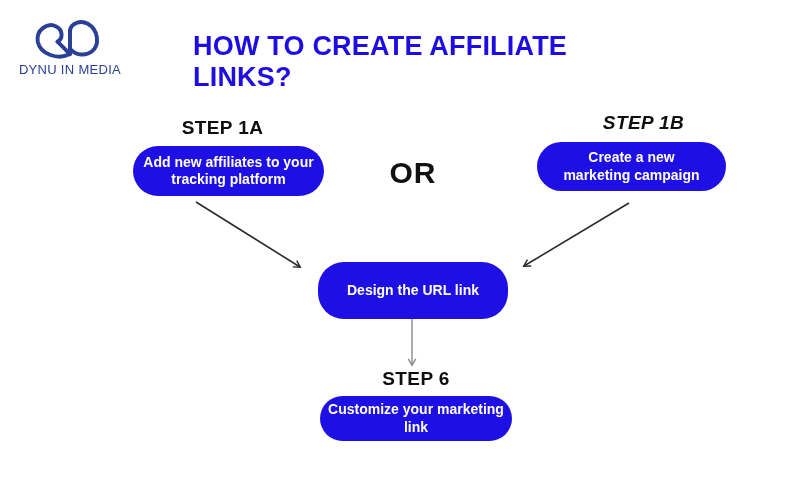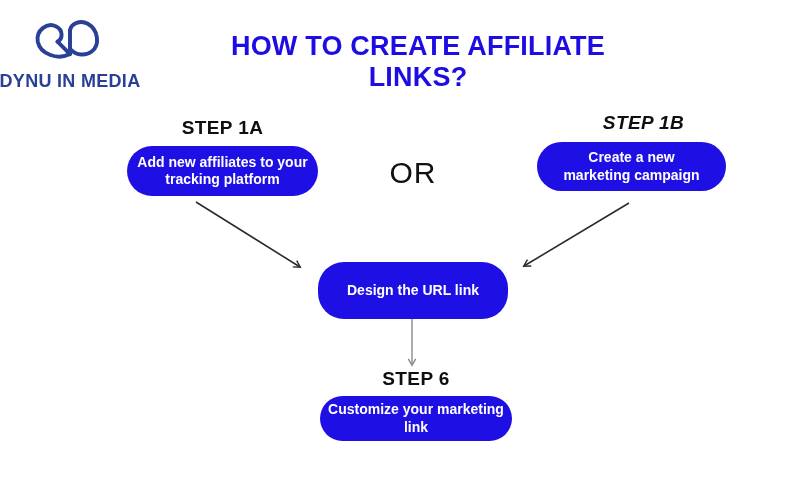--- a/index.html
+++ b/index.html
@@ -19,51 +19,51 @@
   }
   .arrows{position:absolute;left:0;top:0;width:800px;height:484px;pointer-events:none;}
   .arrow-dark{stroke:var(--arrow-dark);stroke-width:1.6;fill:none;}
   .arrow-gray{stroke:var(--arrow-gray);stroke-width:1.4;fill:none;}
   .ah-dark{stroke:var(--arrow-dark);fill:none;stroke-width:1.4;}
   .ah-gray{stroke:var(--arrow-gray);fill:none;stroke-width:1.4;}
 
   .logo{position:absolute;left:14px;top:12px;width:112px;display:flex;flex-direction:column;align-items:center;}
   .logo-mark{width:82px;height:50px;}
   .logo-mark path{stroke:var(--logo-color);fill:none;stroke-width:6;stroke-linecap:round;stroke-linejoin:round;}
-  .logo-text{margin-top:9px;font-size:18px;font-weight:700;letter-spacing:.3px;color:var(--logo-color);white-space:nowrap;}
+  .logo-text{margin-top:0;font-size:13px;font-weight:400;letter-spacing:.3px;color:var(--logo-color);white-space:nowrap;}
 
   .title{
-    position:absolute;left:193px;top:31px;width:450px;text-align:center;
+    position:absolute;left:193px;top:31px;width:450px;text-align:left;
     font-size:27px;font-weight:800;letter-spacing:.2px;color:var(--title-color);
   }
 
   .step-label{
     position:absolute;text-align:center;font-size:19px;font-weight:800;
     letter-spacing:.4px;color:var(--label-color);
   }
   .l1a{left:127px;top:117px;width:191px;}
   .l1b{left:549px;top:112px;width:189px;font-style:italic;}
   .l2{left:318px;top:231px;width:190px;}
   .l3{left:320px;top:368px;width:192px;}
 
   .pill{
     position:absolute;background:var(--pill-bg);border-radius:26px;
     display:flex;align-items:center;justify-content:center;text-align:center;
     color:var(--pill-text);font-size:14px;font-weight:700;line-height:1.25;
   }
-  .p1a{left:127px;top:146px;width:191px;height:50px;justify-content:center;}
+  .p1a{left:133px;top:146px;width:191px;height:50px;justify-content:center;}
   .p1a span{max-width:180px;}
   .p1b{left:537px;top:142px;width:189px;height:49px;align-items:center;}
   .p1b span{max-width:148px;}
   .p2{left:318px;top:262px;width:190px;height:57px;}
   .p3{left:320px;top:396px;width:192px;height:45px;}
 
   .or{
     position:absolute;left:380px;top:156px;width:66px;text-align:center;
-    font-size:30px;font-weight:400;color:#111111;letter-spacing:1px;
+    font-size:30px;font-weight:700;color:#111111;letter-spacing:1px;
   }
 </style>
 </head>
 <body>
 
 <div class="canvas">
 
   <svg class="arrows" viewBox="0 0 800 484">
     <defs>
       <marker id="ahd" markerWidth="10" markerHeight="9" refX="7" refY="4.5" orient="auto" markerUnits="userSpaceOnUse">

